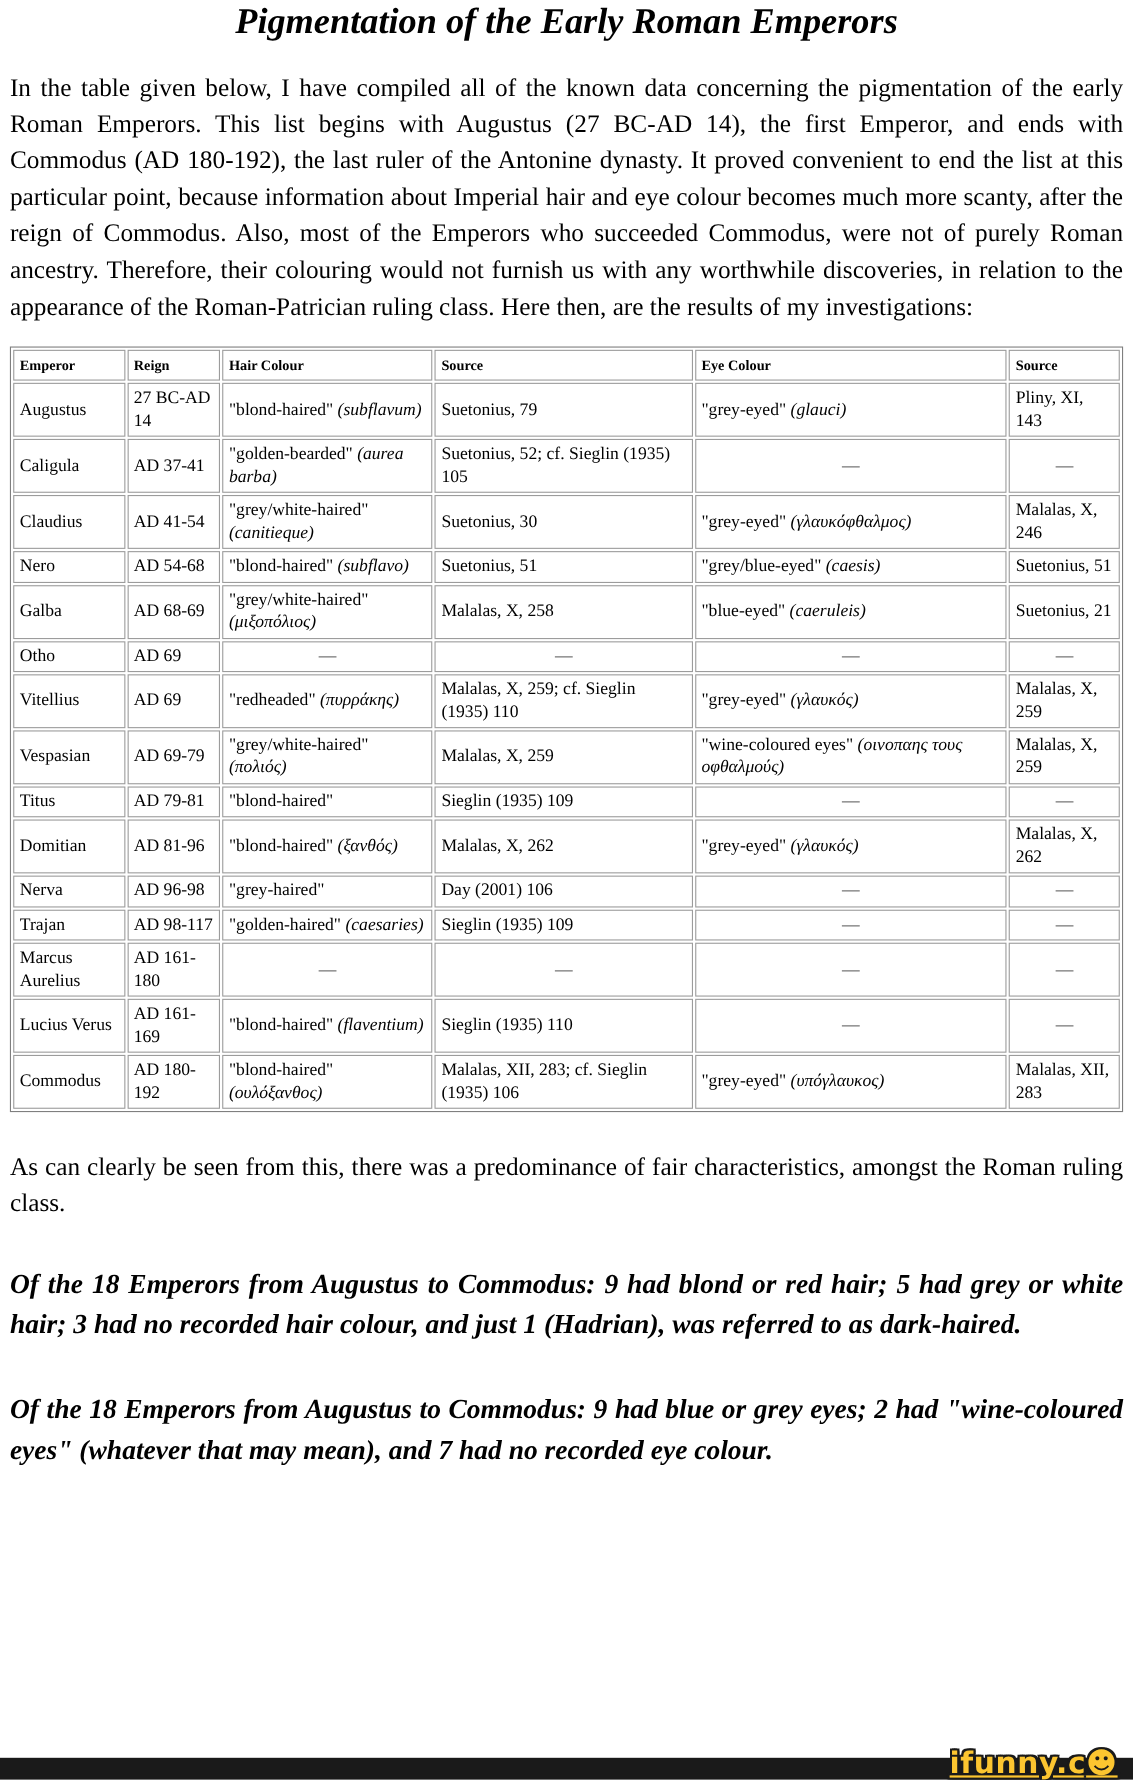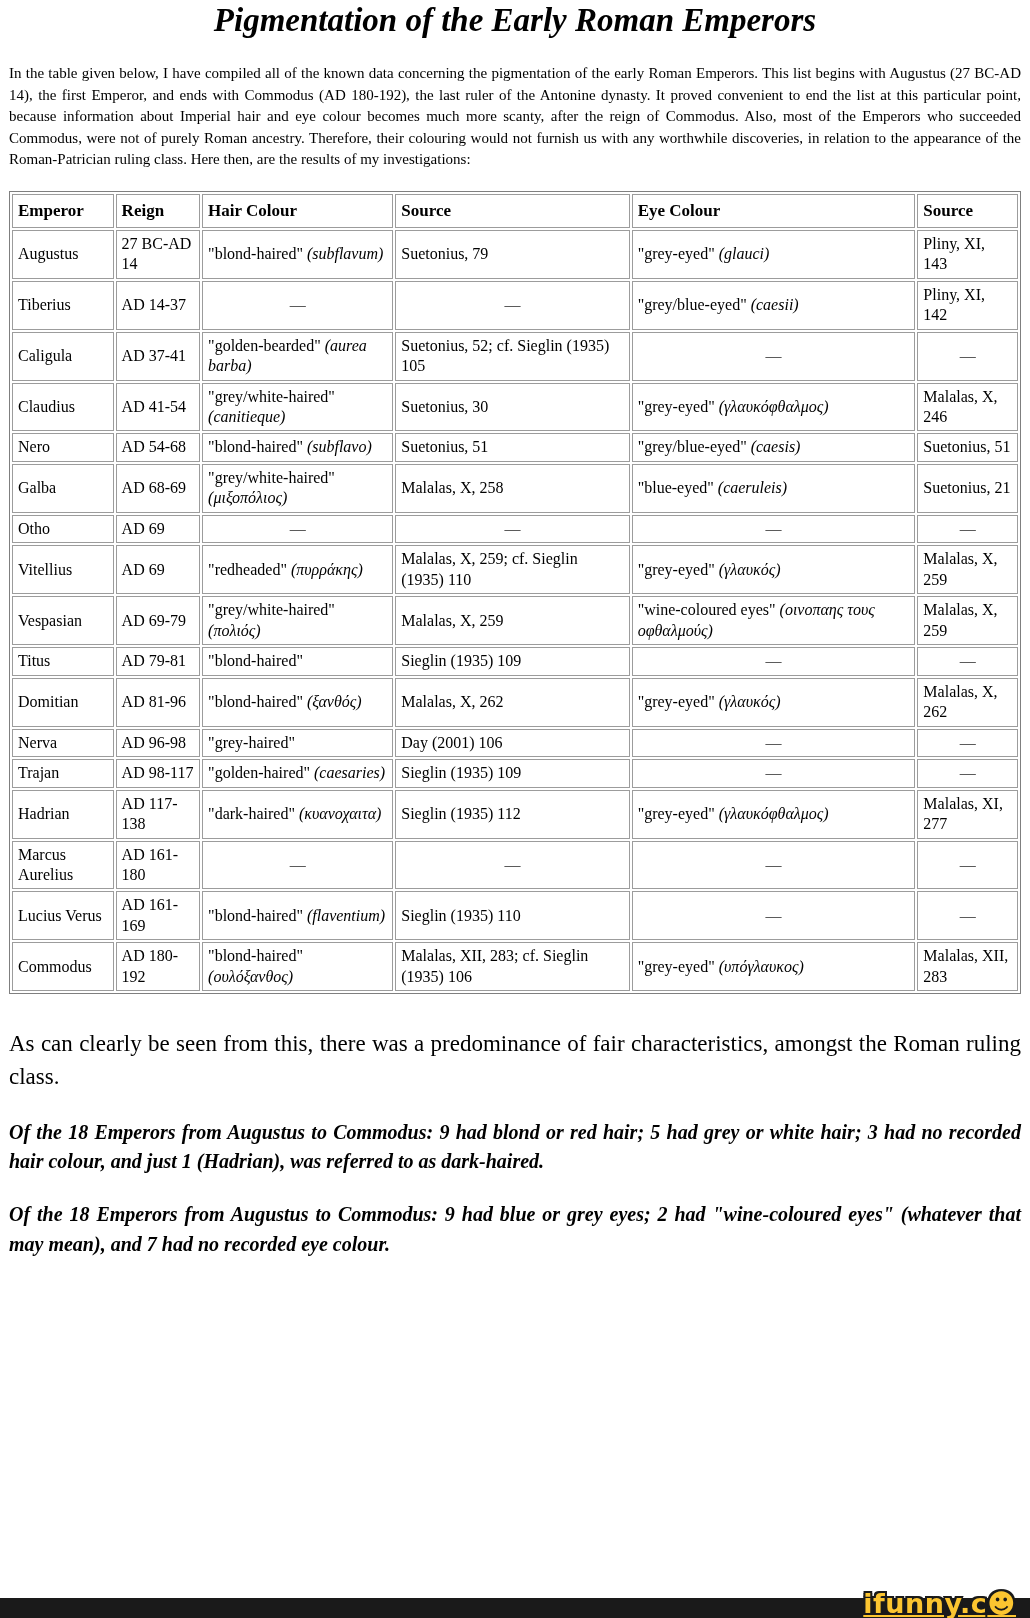--- a/index.html
+++ b/index.html
@@ -16,21 +16,21 @@
 
   h1.title {
     margin: 2px 0 24px 0;
     text-align: center;
     font-style: italic;
     font-weight: bold;
     font-size: 33px;
   }
 
   p.body-text {
-    font-size: 15px;
+    font-size: 23px;
     line-height: 1.44;
     text-align: justify;
     margin: 0 0 20px 0;
   }
 
   table.pig-table {
     table-layout: fixed;
     width: 1012px;
     border-collapse: separate;
     border-spacing: 2px;
@@ -39,37 +39,37 @@
     line-height: 1.28;
     margin: 0 0 0 0;
   }
   th, td {
     border: 1px solid #9c9c9c;
     padding: 3px 5px;
     vertical-align: middle;
     overflow: hidden;
     word-wrap: break-word;
   }
-  th { text-align: left; font-weight: bold; font-size: 17px; padding: 5px 5px; }
+  th { text-align: left; font-weight: bold; font-size: 13px; padding: 5px 5px; }
   td.c { text-align: center; color: #3d3d3d; }
   .it { font-style: italic; }
 
   p.closing {
     font-size: 23px;
     line-height: 1.42;
     text-align: justify;
     margin: 34px 0 0 0;
   }
   p.summary {
-    font-size: 20px;
+    font-size: 25px;
     font-weight: bold;
     font-style: italic;
     line-height: 1.47;
     text-align: justify;
-    margin: 24px 0 0 0;
+    margin: 40px 0 0 0;
   }
 
   .bottom-bar {
     position: absolute;
     left: 0;
     bottom: 0;
     width: 100%;
     height: 20px;
     background: #1a1a1a;
   }
@@ -122,28 +122,20 @@
     <tbody>
         <tr>
           <td>Augustus</td>
           <td>27 BC-AD 14</td>
           <td><span>"blond-haired"</span> <span class="it">(subflavum)</span></td>
           <td>Suetonius, 79</td>
           <td><span>"grey-eyed"</span> <span class="it">(glauci)</span></td>
           <td>Pliny, XI, 143</td>
         </tr>
         <tr>
-          <td>Tiberius</td>
-          <td>AD 14-37</td>
-          <td class="c">—</td>
-          <td class="c">—</td>
-          <td><span>"grey/blue-eyed"</span> <span class="it">(caesii)</span></td>
-          <td>Pliny, XI, 142</td>
-        </tr>
-        <tr>
           <td>Caligula</td>
           <td>AD 37-41</td>
           <td><span>"golden-bearded"</span> <span class="it">(aurea barba)</span></td>
           <td>Suetonius, 52; cf. Sieglin (1935) 105</td>
           <td class="c">—</td>
           <td class="c">—</td>
         </tr>
         <tr>
           <td>Claudius</td>
           <td>AD 41-54</td>
@@ -218,28 +210,20 @@
         </tr>
         <tr>
           <td>Trajan</td>
           <td>AD 98-117</td>
           <td><span>"golden-haired"</span> <span class="it">(caesaries)</span></td>
           <td>Sieglin (1935) 109</td>
           <td class="c">—</td>
           <td class="c">—</td>
         </tr>
         <tr>
-          <td>Hadrian</td>
-          <td>AD 117-138</td>
-          <td><span>"dark-haired"</span> <span class="it">(κυανοχαιτα)</span></td>
-          <td>Sieglin (1935) 112</td>
-          <td><span>"grey-eyed"</span> <span class="it">(γλαυκόφθαλμος)</span></td>
-          <td>Malalas, XI, 277</td>
-        </tr>
-        <tr>
           <td>Marcus Aurelius</td>
           <td>AD 161-180</td>
           <td class="c">—</td>
           <td class="c">—</td>
           <td class="c">—</td>
           <td class="c">—</td>
         </tr>
         <tr>
           <td>Lucius Verus</td>
           <td>AD 161-169</td>

